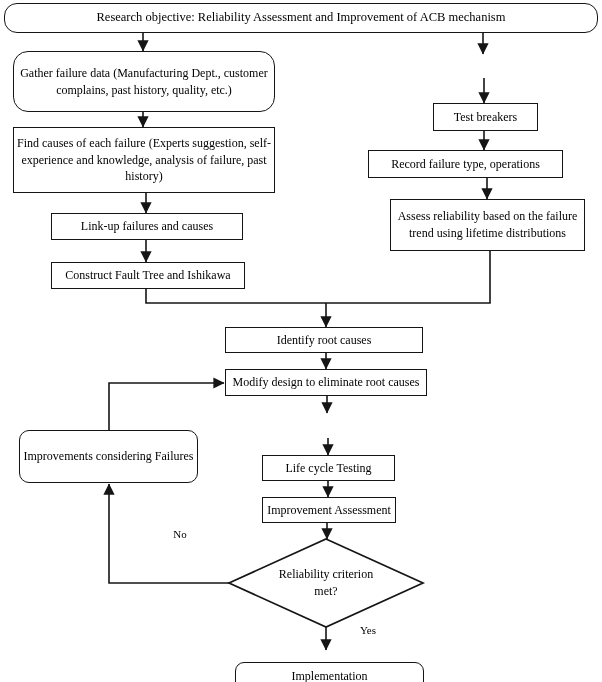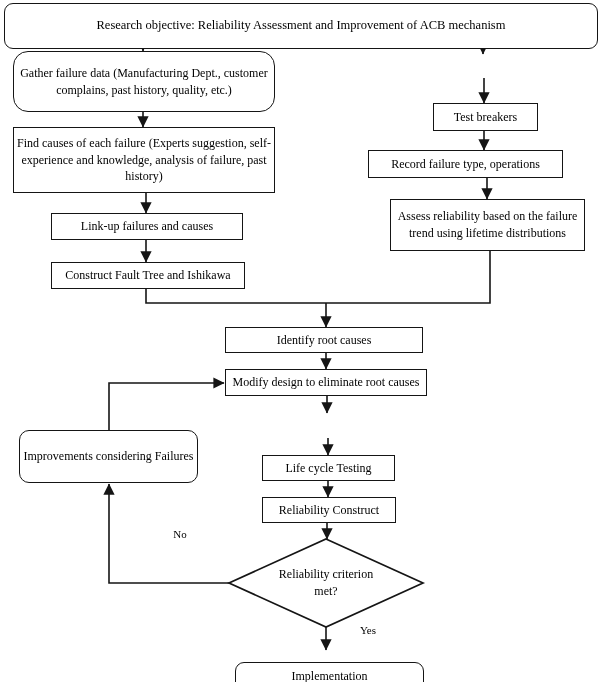--- a/index.html
+++ b/index.html
@@ -93,21 +93,21 @@
 
     <polygon class="diamond" points="326,539 423,583 326,627 229,583"></polygon>
 
     <line x1="326" y1="627" x2="326" y2="650" marker-end="url(#ah)"></line>
 
     <polyline points="229,583 109,583 109,484" marker-end="url(#ah)"></polyline>
 
     <polyline points="109,430 109,383 224,383" marker-end="url(#ah)"></polyline>
   </svg>
 
-  <div class="node rounded title-node" style="left:4px; top:3px; width:594px; height:46px;">Research objective: Reliability Assessment and Improvement of ACB mechanism</div>
+  <div class="node rounded title-node" style="left:4px; top:3px; width:594px; height:30px;border-radius:13px;">Research objective: Reliability Assessment and Improvement of ACB mechanism</div>
 
   <div class="node" style="left:13px; top:51px; width:262px; height:61px;border-radius:15px;">Gather failure data (Manufacturing Dept., customer complains, past history, quality, etc.)</div>
 
   <div class="node" style="left:13px; top:127px; width:262px; height:66px;">Find causes of each failure (Experts suggestion, self-experience and knowledge, analysis of failure, past history)</div>
 
   <div class="node" style="left:51px; top:213px; width:192px; height:27px;">Link-up failures and causes</div>
 
   <div class="node" style="left:51px; top:262px; width:194px; height:27px;">Construct Fault Tree and Ishikawa</div>
 
 
@@ -117,21 +117,21 @@
 
   <div class="node" style="left:390px; top:199px; width:195px; height:52px;">Assess reliability based on the failure trend using lifetime distributions</div>
 
   <div class="node" style="left:225px; top:327px; width:198px; height:26px;">Identify root causes</div>
 
   <div class="node" style="left:225px; top:369px; width:202px; height:27px;">Modify design to eliminate root causes</div>
 
 
   <div class="node" style="left:262px; top:455px; width:133px; height:26px;">Life cycle Testing</div>
 
-  <div class="node" style="left:262px; top:497px; width:134px; height:26px;">Reliability Construct</div>
+  <div class="node" style="left:262px; top:497px; width:134px; height:26px;">Improvement Assessment</div>
 
   <div class="node" style="left:19px; top:430px; width:179px; height:53px;border-radius:10px;">Improvements considering Failures</div>
 
   <div class="diamond-label" style="left:276px; top:561px; width:100px; height:44px;">Reliability criterion met?</div>
 
   <div class="node rounded" style="left:235px; top:650px; width:189px; height:29px;margin-top:12px;">Implementation</div>
 
   <div class="edge-label" style="left:160px; top:528px; width:40px;">No</div>
 
   <div class="edge-label" style="left:348px; top:624px; width:40px;">Yes</div>

